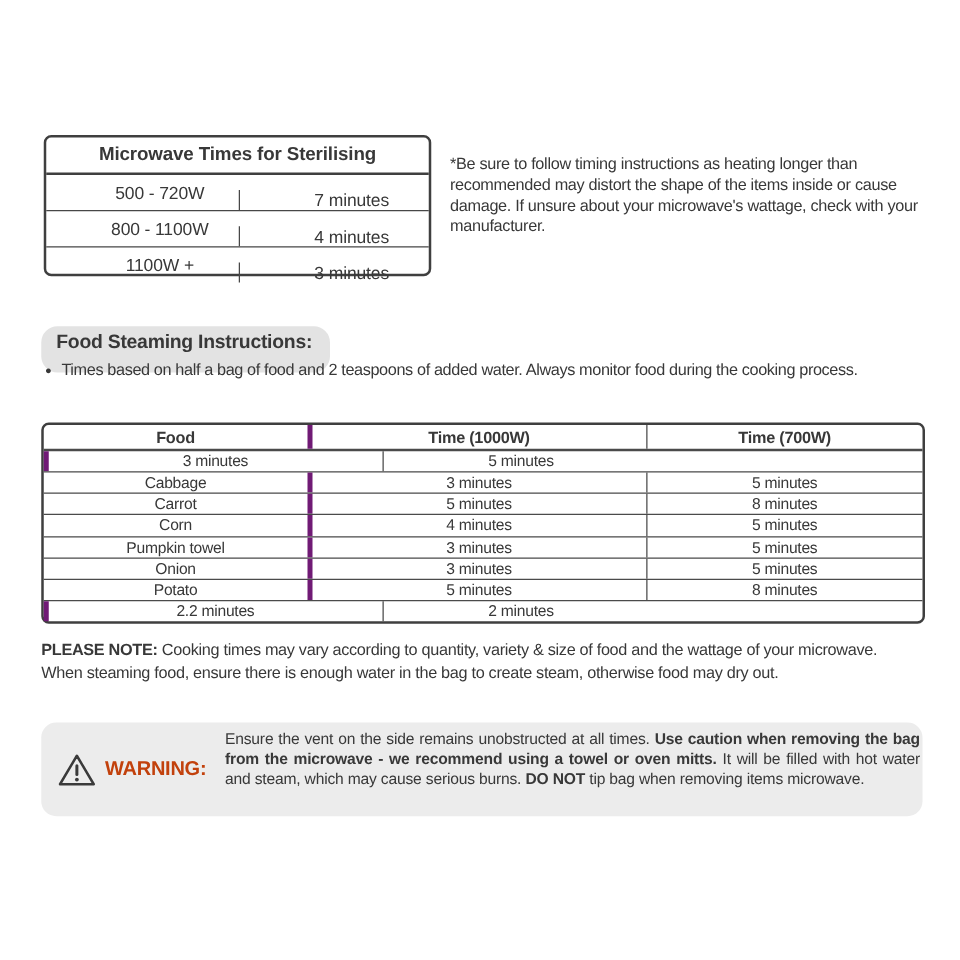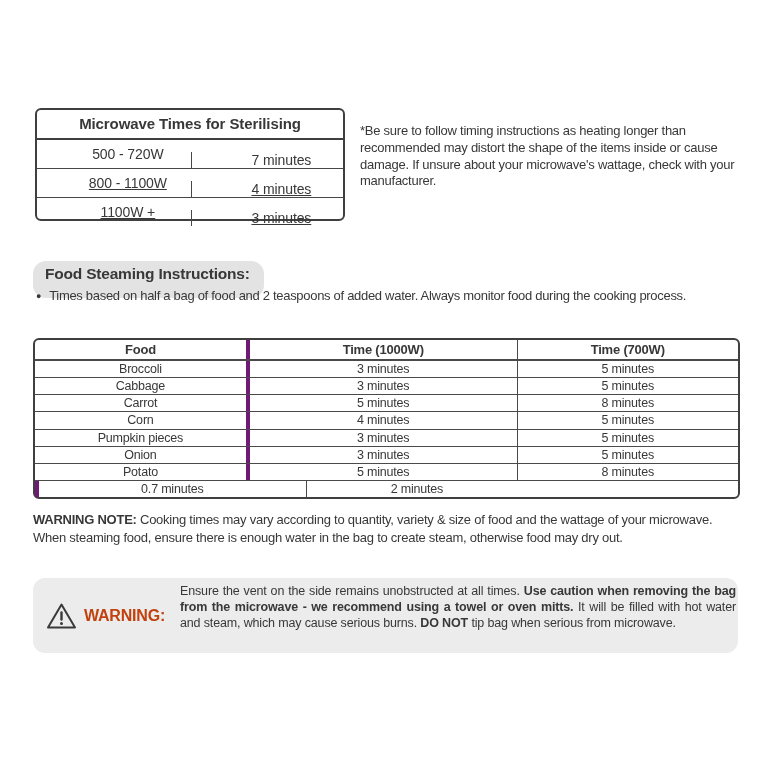--- a/index.html
+++ b/index.html
@@ -14,21 +14,21 @@
   .ster-table{
     position:absolute;left:35px;top:108px;width:310px;height:113px;
     border:2px solid #3f3f3f;border-radius:6px;box-sizing:border-box;
     display:flex;flex-direction:column;background:#fff;
   }
   .ster-header{
     height:28px;line-height:28px;text-align:center;font-weight:700;font-size:15px;
     border-bottom:2px solid #3f3f3f;
   }
   .ster-row{flex:1;display:flex;}
-  .ster-row + .ster-row{border-top:1.5px solid #474747;text-decoration:underline;}
+  .ster-row + .ster-row{border-top:1.5px solid #474747;}
   .ster-cell{width:50.5%;text-align:center;font-size:14px;display:flex;align-items:center;justify-content:center;padding-left:28px;}
   .ster-cell:last-child{width:49.5%;border-left:1.5px solid #474747;margin-top:12px;}
 
   
   .wattage-note{
     position:absolute;left:360px;top:123px;width:392px;margin:0;
     font-size:13px;line-height:16.8px;letter-spacing:-0.25px;
   }
 
   
@@ -110,67 +110,66 @@
     <span class="bullet">●</span><span>Times based on half a bag of food and 2 teaspoons of added water. Always monitor food during the cooking process.</span>
   </div>
 
   <div class="food-table">
     <div class="ft-row ft-head">
       <div class="ft-cell ft-c0">Food</div>
       <div class="ft-cell ft-c1">Time (1000W)</div>
       <div class="ft-cell ft-c2">Time (700W)</div>
     </div>
     <div class="ft-row">
-      <div class="ft-cell ft-c0">Broccoli</div>
       <div class="ft-cell ft-c1">3 minutes</div>
       <div class="ft-cell ft-c2">5 minutes</div>
     </div>
     <div class="ft-row">
       <div class="ft-cell ft-c0">Cabbage</div>
       <div class="ft-cell ft-c1">3 minutes</div>
       <div class="ft-cell ft-c2">5 minutes</div>
     </div>
     <div class="ft-row">
       <div class="ft-cell ft-c0">Carrot</div>
       <div class="ft-cell ft-c1">5 minutes</div>
       <div class="ft-cell ft-c2">8 minutes</div>
     </div>
     <div class="ft-row">
       <div class="ft-cell ft-c0">Corn</div>
       <div class="ft-cell ft-c1">4 minutes</div>
       <div class="ft-cell ft-c2">5 minutes</div>
     </div>
     <div class="ft-row">
-      <div class="ft-cell ft-c0">Pumpkin pieces</div>
+      <div class="ft-cell ft-c0">Pumpkin towel</div>
       <div class="ft-cell ft-c1">3 minutes</div>
       <div class="ft-cell ft-c2">5 minutes</div>
     </div>
     <div class="ft-row">
       <div class="ft-cell ft-c0">Onion</div>
       <div class="ft-cell ft-c1">3 minutes</div>
       <div class="ft-cell ft-c2">5 minutes</div>
     </div>
     <div class="ft-row">
       <div class="ft-cell ft-c0">Potato</div>
       <div class="ft-cell ft-c1">5 minutes</div>
       <div class="ft-cell ft-c2">8 minutes</div>
     </div>
     <div class="ft-row">
-      <div class="ft-cell ft-c1">0.7 minutes</div>
+      <div class="ft-cell ft-c1">2.2 minutes</div>
       <div class="ft-cell ft-c2">2 minutes</div>
     </div>
   </div>
 
-  <p class="please-note"><span class="b">WARNING NOTE:</span><span> Cooking times may vary according to quantity, variety &amp; size of food and the wattage of your microwave. When steaming food, ensure there is enough water in the bag to create steam, otherwise food may dry out.</span></p>
+  <p class="please-note"><span class="b">PLEASE NOTE:</span><span> Cooking times may vary according to quantity, variety &amp; size of food and the wattage of your microwave. When steaming food, ensure there is enough water in the bag to create steam, otherwise food may dry out.</span></p>
 
   <div class="warning-box">
     <div class="warning-label-wrap">
       <svg class="tri-icon" width="31" height="28" viewBox="0 0 31 28">
         <path d="M15.5 2.6 L29 25.4 H2 Z" fill="none" stroke="#3a3a3a" stroke-width="2" stroke-linejoin="round"></path>
         <line x1="15.5" y1="10.5" x2="15.5" y2="17.5" stroke="#3a3a3a" stroke-width="2.4" stroke-linecap="round"></line>
         <circle cx="15.5" cy="21.6" r="1.5" fill="#3a3a3a"></circle>
       </svg>
       <span class="warning-word">WARNING:</span>
     </div>
-    <p class="warning-text"><span>Ensure the vent on the side remains unobstructed at all times. </span><span class="b">Use caution when removing the bag from the microwave - we recommend using a towel or oven mitts.</span><span> It will be filled with hot water and steam, which may cause serious burns. </span><span class="b">DO NOT</span><span> tip bag when serious from microwave.</span></p>
+    <p class="warning-text"><span>Ensure the vent on the side remains unobstructed at all times. </span><span class="b">Use caution when removing the bag from the microwave - we recommend using a towel or oven mitts.</span><span> It will be filled with hot water and steam, which may cause serious burns. </span><span class="b">DO NOT</span><span> tip bag when removing items microwave.</span></p>
   </div>
 
 </div>
 
 </body></html>

